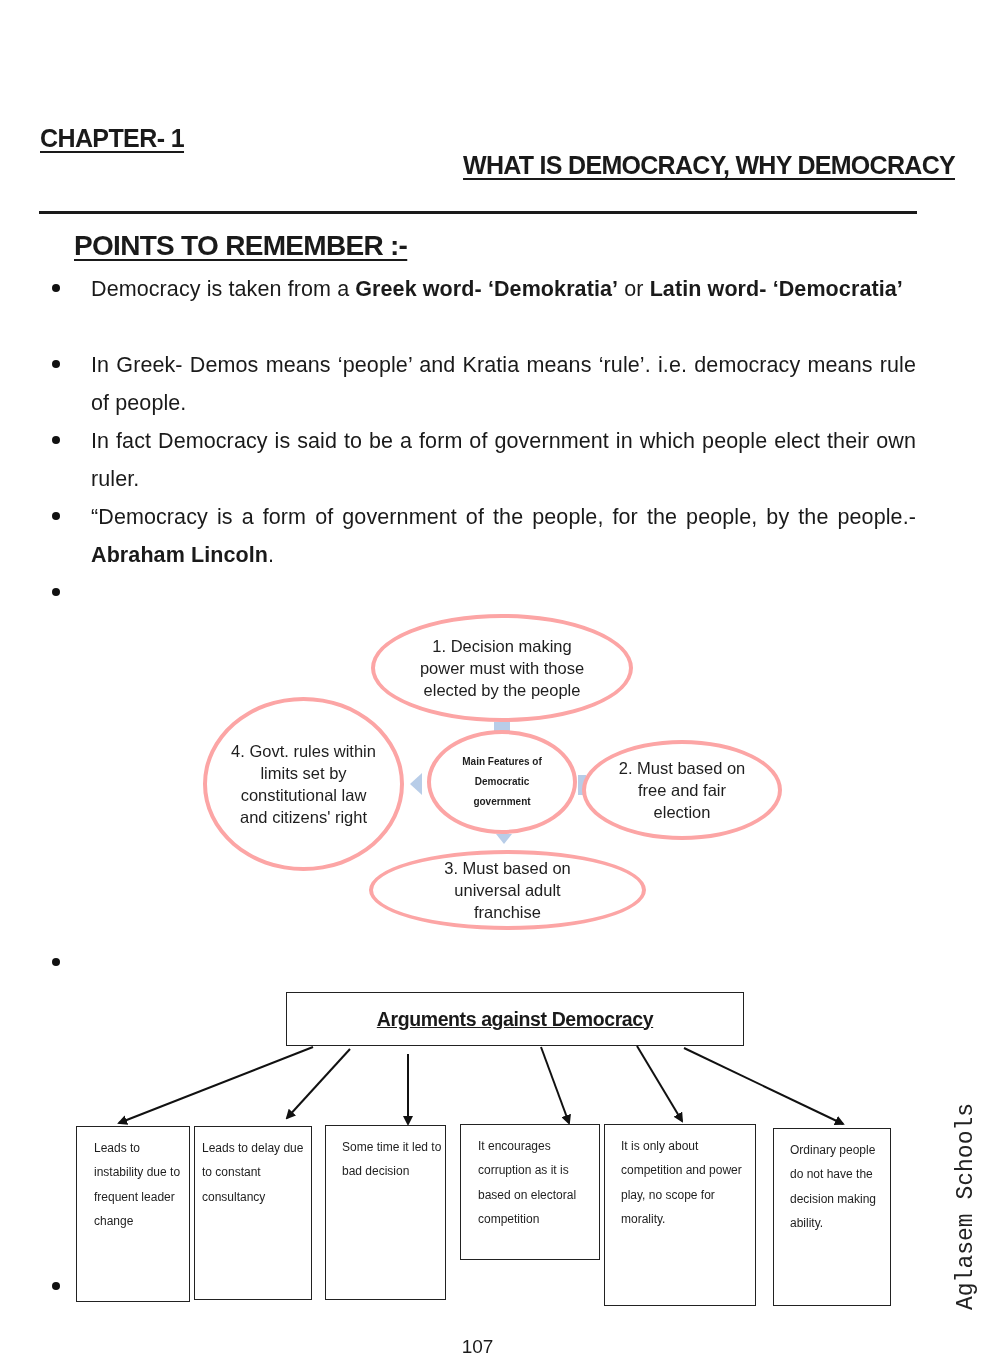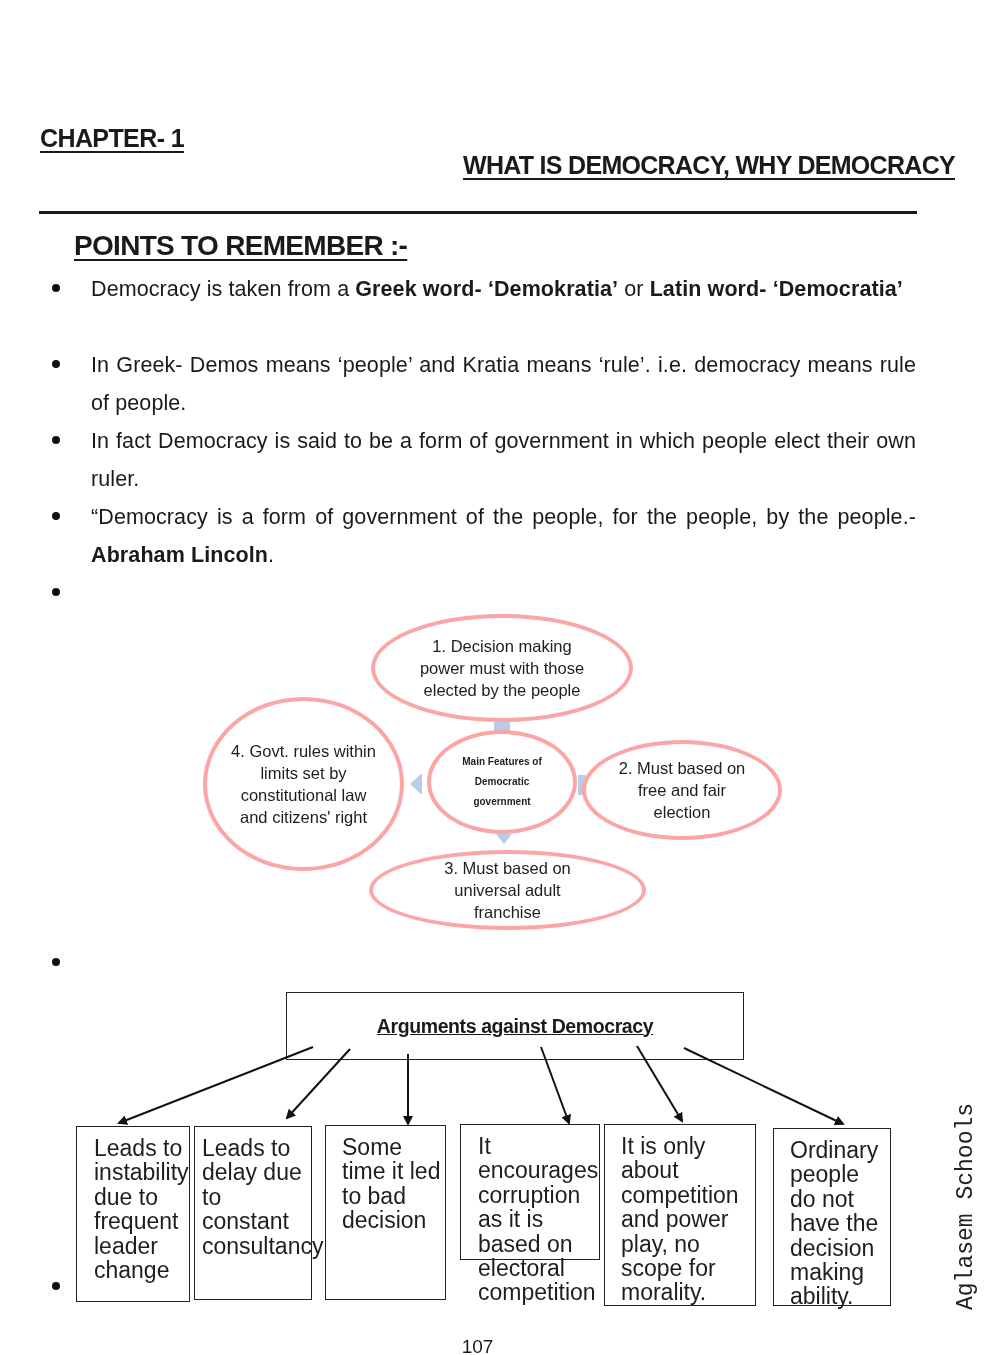--- a/index.html
+++ b/index.html
@@ -17,24 +17,24 @@
   .btext { left:91px; width:825px; font-size:21.5px; line-height:38px; text-align:justify;
            letter-spacing:0.1px; }
   .btext b { font-weight:bold; }
   
   .ell { position:absolute; border:4px solid #fca5a5; border-radius:50%; background:#fff;
          display:flex; align-items:center; justify-content:center; text-align:center;
          font-size:16.5px; line-height:22px; color:#1e1e1e; box-sizing:border-box; }
   .ell.center { font-weight:bold; font-size:10px; line-height:20px; }
   .conn { position:absolute; background:#b8cde8; }
   
-  .argbox { position:absolute; left:286px; top:992px; width:458px; height:68px; border:1.5px solid #222;
+  .argbox { position:absolute; left:286px; top:992px; width:458px; height:54px; border:1.5px solid #222;
             box-sizing:border-box; display:flex; align-items:center; justify-content:center; }
   .argbox span { font-size:19.5px; font-weight:bold; text-decoration:underline; letter-spacing:-0.4px; }
-  .box { position:absolute; border:1.5px solid #222; box-sizing:border-box; font-size:23px;
+  .box { position:absolute; border:1.5px solid #222; box-sizing:border-box; font-size:12px;
          line-height:24.4px; color:#1e1e1e; }
   .watermark { left:953px; top:1310px; transform-origin:0 0; transform:rotate(-90deg);
                font-family:"Liberation Mono", monospace; font-size:23px; color:#222; white-space:nowrap; }
   .pagenum { left:0; width:955px; top:1336px; text-align:center; font-size:19px; }
 </style>
 </head>
 <body>
 
 <div class="abs title1">CHAPTER- 1</div>
 <div class="abs title2">WHAT IS DEMOCRACY, WHY DEMOCRACY</div>

